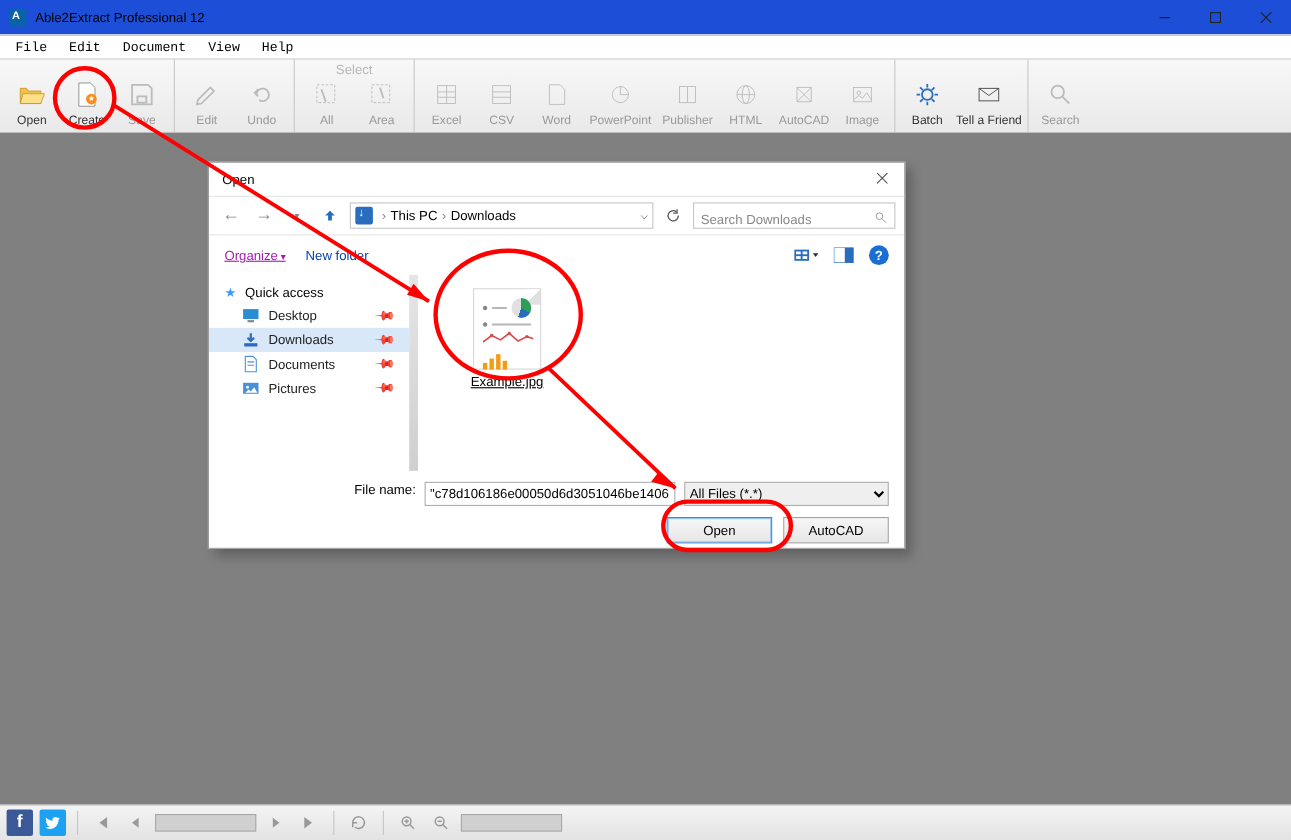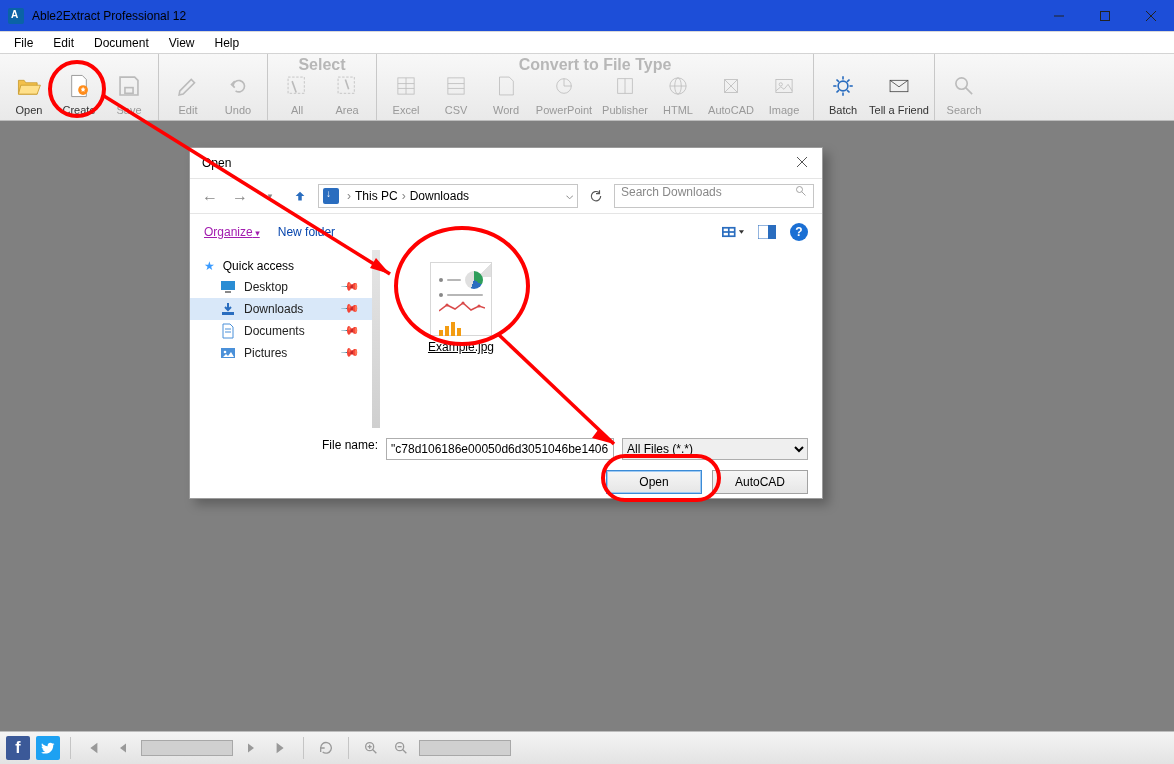--- a/index.html
+++ b/index.html
@@ -8,26 +8,26 @@
   
   .titlebar { height: 32px; background: #1d4ed8; border-bottom: 1px solid #d9d9d9; display: flex; align-items: center; position: relative; }
   .titlebar .app-icon { width: 16px; height: 16px; background: #0a63a6; margin: 0 8px; border-radius: 2px; position: relative; }
   .titlebar .app-icon::after { content: "A"; position: absolute; color: #fff; font-size: 10px; font-weight: bold; left: 3px; top: 1px; }
   .titlebar .title { font-size: 12px; color: #000; }
   .titlebar .win-controls { position: absolute; right: 0; top: 0; display: flex; }
   .titlebar .win-btn { width: 46px; height: 32px; display: flex; align-items: center; justify-content: center; font-size: 11px; color: #222; }
 
   
   .menubar { height: 22px; background: #fff; display: flex; align-items: center; padding: 0 4px; font-size: 12px; border-bottom: 1px solid #d4d4d4; }
-  .menubar .menu-item { padding: 2px 10px; cursor: default; }
+  .menubar .menu-item { padding: 2px 10px; cursor: default; font-family: Liberation Mono, monospace; }
 
   
   .toolbar { height: 67px; background: linear-gradient(#f8f8f8,#e9e9e9); border-bottom: 1px solid #bdbdbd; display: flex; align-items: stretch; position: relative; }
   .toolbar-section { display: flex; border-right: 1px solid #c8c8c8; padding: 0 4px; position: relative; }
-  .toolbar-group-label { position: absolute; top: 2px; left: 0; right: 0; text-align: center; font-size: 16px; font-weight: bold; color: #b7b7b7; pointer-events: none; }
+  .toolbar-group-label { position: absolute; top: 2px; left: 0; right: 0; text-align: center; font-size: 12px; font-weight: normal; color: #b7b7b7; pointer-events: none; }
   .tool-btn { display: flex; flex-direction: column; align-items: center; justify-content: flex-end; width: 50px; padding-bottom: 4px; font-size: 11px; color: #999; cursor: default; }
   .tool-btn.enabled { color: #333; }
   .tool-btn .ticon { width: 28px; height: 28px; margin-bottom: 4px; display: flex; align-items: center; justify-content: center; }
   .tool-btn .ticon svg { width: 26px; height: 26px; }
 
   
   .canvas-area { position: absolute; top: 121px; left: 0; right: 0; bottom: 33px; background: #808080; }
 
   
   .bottombar { position: absolute; bottom: 0; left: 0; right: 0; height: 33px; background: linear-gradient(#f4f4f4,#e3e3e3); border-top: 1px solid #bdbdbd; display: flex; align-items: center; padding: 0 6px; gap: 6px; }
@@ -44,21 +44,21 @@
   .dlg-title .close { position: absolute; right: 6px; top: 4px; width: 28px; height: 20px; display: flex; align-items:center; justify-content:center; color:#555; font-size:14px; }
   .dlg-nav { height: 36px; border-top:1px solid #e5e5e5; border-bottom:1px solid #e5e5e5; display:flex; align-items:center; padding: 0 8px; gap:6px; }
   .nav-arrow { width:24px; height:24px; display:flex; align-items:center; justify-content:center; color:#888; }
   .nav-up { color:#2a6dbf; }
   .breadcrumb { flex: 1; height: 24px; border: 1px solid #c6c6c6; display:flex; align-items:center; padding: 0 4px; font-size:12px; position:relative; }
   .breadcrumb .bc-icon { width:16px; height:16px; background:#2a6dbf; border-radius:2px; margin-right:4px; position:relative; }
   .breadcrumb .bc-icon::after { content:"↓"; color:#fff; font-size:10px; position:absolute; left:3px; top:0; }
   .breadcrumb .sep2 { color:#888; padding: 0 4px; }
   .breadcrumb .chev-end { position:absolute; right:4px; color:#555; }
   .refresh-btn { width:24px; height:24px; display:flex; align-items:center; justify-content:center; color:#555; }
-  .search-box { width:200px; height:24px; border:1px solid #c6c6c6; display:flex; align-items:flex-start; padding:0 6px; font-size:12px; color:#888; position:relative; }
+  .search-box { width:184px; height:24px; border:1px solid #c6c6c6; display:flex; align-items:flex-end; padding:0 6px; font-size:12px; color:#888; position:relative; }
   .search-box .sicon { position:absolute; right:6px; color:#888; }
 
   .dlg-toolbar2 { height: 36px; display:flex; align-items:center; padding: 0 14px; font-size:12px; gap:18px; }
   .org-btn { color:#a21caf; cursor:default;text-decoration:underline; }
   .org-btn::after { content:" ▾"; font-size:9px; }
   .newf-btn { color:#0645ad; }
   .dlg-toolbar2 .spacer { flex:1; }
   .view-icons { display:flex; gap:12px; align-items:center; }
   .view-icons .vbtn { width:22px; height:18px; display:flex; align-items:center; justify-content:center; }
   .help-circle { width:18px; height:18px; border-radius:50%; background:#1a6fd4; color:#fff; display:flex; align-items:center; justify-content:center; font-size:12px; font-weight:bold; }
@@ -199,21 +199,20 @@
       <div class="ticon">
           <svg viewBox="0 0 32 32">
             <rect x="5" y="5" width="20" height="20" fill="none" stroke="#bbb" stroke-dasharray="3 2"></rect>
             <path d="M14 8l4 12" stroke="#bbb" stroke-width="2"></path>
           </svg>
         </div>
       <span>Area</span>
     </div>
   </div>
   <div class="toolbar-section" style="position:relative;">
-    <div class="toolbar-group-label">Convert to File Type</div>
     <div class="tool-btn">
         <div class="ticon">
           <svg viewBox="0 0 32 32">
             <rect x="6" y="6" width="20" height="20" fill="none" stroke="#bbb"></rect>
             <line x1="6" y1="13" x2="26" y2="13" stroke="#bbb"></line>
             <line x1="6" y1="19" x2="26" y2="19" stroke="#bbb"></line>
             <line x1="16" y1="6" x2="16" y2="26" stroke="#bbb"></line>
           </svg>
         </div>
         <span>Excel</span>

